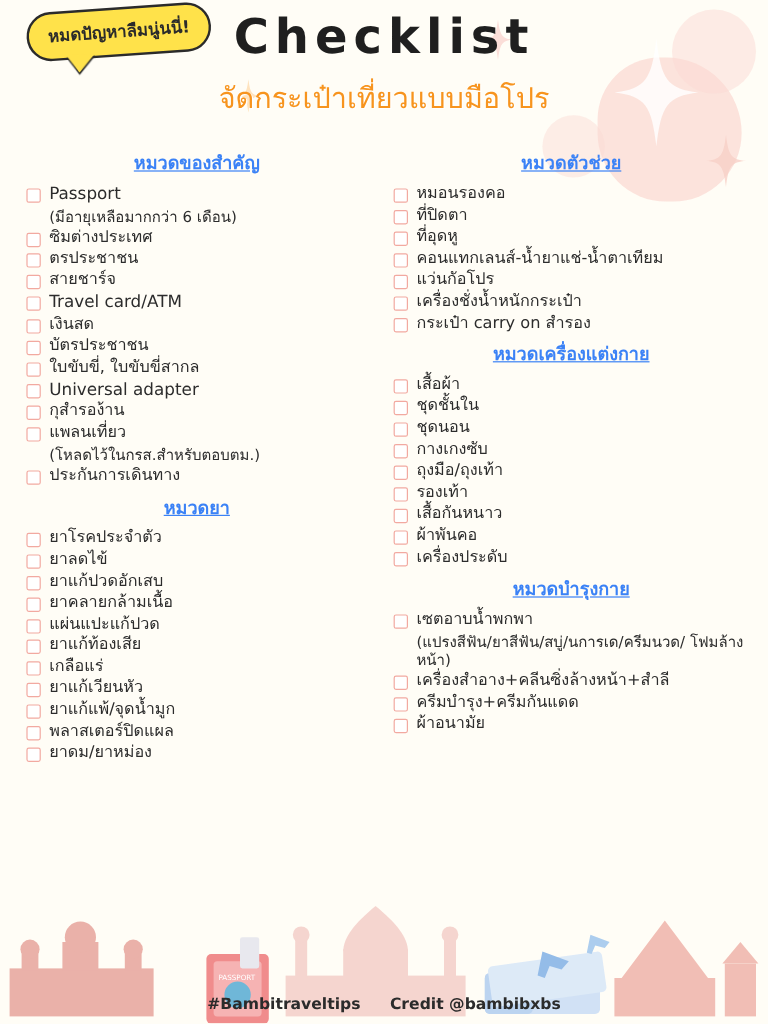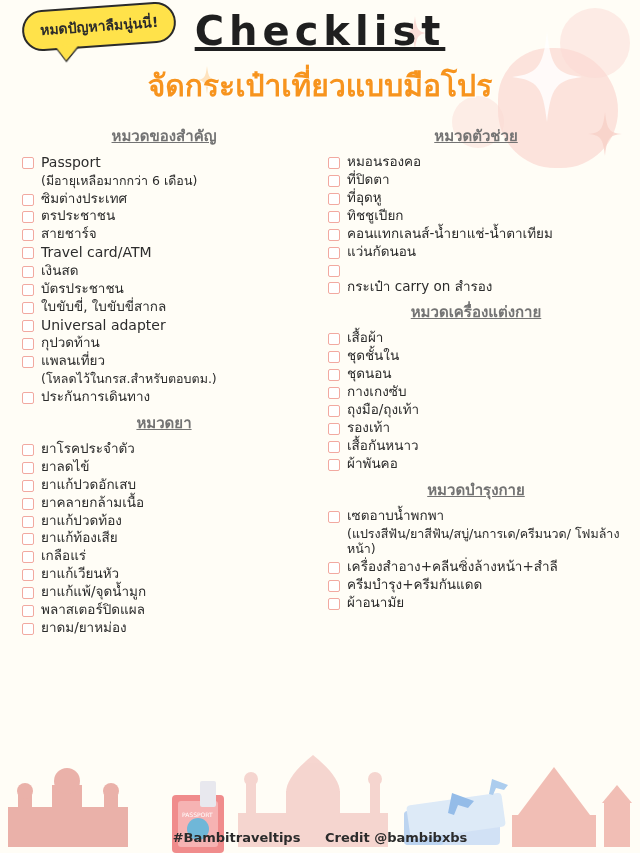--- a/index.html
+++ b/index.html
@@ -56,49 +56,48 @@
   .title-en {
     position: absolute;
     left: 0; right: 0; top: 8px;
     text-align: center;
     font-family: "DejaVu Sans", sans-serif;
     font-size: 40px;
     letter-spacing: 5px;
     color: #1f1f1f;
     font-weight: bold;
     z-index: 5;
-    text-decoration: underline;
   }
   .title-th {
     position: absolute;
     left: 0; right: 0; top: 62px;
     text-align: center;
-    font-size: 30px;
+    font-size: 24px;
     color: #f7941e;
-    font-weight: bold;
+    font-weight: normal;
     z-index: 5;
     text-shadow: 1px 1px 0 #fff;
   }
 
   
   .columns {
     position: absolute;
     top: 118px; left: 0; right: 0;
     display: flex;
     z-index: 4;
   }
   .col { width: 50%; padding: 0 14px; }
   .col-left { padding-left: 22px; }
   .col-right { padding-left: 8px; padding-right: 16px; }
 
   .section-head {
     text-align: center;
     font-size: 15px;
     font-weight: bold;
-    color: #737373;
+    color: #3b82f6;
     text-decoration: underline;
     margin: 6px 0 6px 0;
   }
 
   ul.items { list-style: none; margin: 0; padding: 0; }
   li.item {
     display: flex;
     align-items: flex-start;
     margin-bottom: 2px;
     line-height: 1.18;
@@ -201,21 +200,21 @@
         <li class="item">
           <span class="cbox"></span>
           <span class="label">ใบขับขี่, ใบขับขี่สากล</span>
         </li>
         <li class="item">
           <span class="cbox"></span>
           <span class="label latin">Universal adapter</span>
         </li>
         <li class="item">
           <span class="cbox"></span>
-          <span class="label">กุปวดท้าน</span>
+          <span class="label">กุสำรอง้าน</span>
         </li>
         <li class="item">
           <span class="cbox"></span>
           <span class="label">แพลนเที่ยว</span>
         </li>
         <div class="sub">(โหลดไว้ในกรส.สำหรับตอบตม.)</div>
         <li class="item">
           <span class="cbox"></span>
           <span class="label">ประกันการเดินทาง</span>
         </li>
@@ -233,21 +232,21 @@
         <li class="item">
           <span class="cbox"></span>
           <span class="label">ยาแก้ปวดอักเสบ</span>
         </li>
         <li class="item">
           <span class="cbox"></span>
           <span class="label">ยาคลายกล้ามเนื้อ</span>
         </li>
         <li class="item">
           <span class="cbox"></span>
-          <span class="label">ยาแก้ปวดท้อง</span>
+          <span class="label">แผ่นแปะแก้ปวด</span>
         </li>
         <li class="item">
           <span class="cbox"></span>
           <span class="label">ยาแก้ท้องเสีย</span>
         </li>
         <li class="item">
           <span class="cbox"></span>
           <span class="label">เกลือแร่</span>
         </li>
         <li class="item">
@@ -278,32 +277,29 @@
         <li class="item">
           <span class="cbox"></span>
           <span class="label">ที่ปิดตา</span>
         </li>
         <li class="item">
           <span class="cbox"></span>
           <span class="label">ที่อุดหู</span>
         </li>
         <li class="item">
           <span class="cbox"></span>
-          <span class="label">ทิชชูเปียก</span>
-        </li>
-        <li class="item">
-          <span class="cbox"></span>
           <span class="label">คอนแทกเลนส์-น้ำยาแช่-น้ำตาเทียม</span>
         </li>
         <li class="item">
           <span class="cbox"></span>
-          <span class="label">แว่นกัดนอน</span>
-        </li>
-        <li class="item">
-          <span class="cbox"></span>
+          <span class="label">แว่นกัอโปร</span>
+        </li>
+        <li class="item">
+          <span class="cbox"></span>
+          <span class="label">เครื่องชั่งน้ำหนักกระเป๋า</span>
         </li>
         <li class="item">
           <span class="cbox"></span>
           <span class="label">กระเป๋า carry on สำรอง</span>
         </li>
       </ul>
       <div class="section-head">หมวดเครื่องแต่งกาย</div>
       <ul class="items">
         <li class="item">
           <span class="cbox"></span>
@@ -329,20 +325,24 @@
           <span class="cbox"></span>
           <span class="label">รองเท้า</span>
         </li>
         <li class="item">
           <span class="cbox"></span>
           <span class="label">เสื้อกันหนาว</span>
         </li>
         <li class="item">
           <span class="cbox"></span>
           <span class="label">ผ้าพันคอ</span>
+        </li>
+        <li class="item">
+          <span class="cbox"></span>
+          <span class="label">เครื่องประดับ</span>
         </li>
       </ul>
       <div class="section-head">หมวดบำรุงกาย</div>
       <ul class="items">
         <li class="item">
           <span class="cbox"></span>
           <span class="label">เซตอาบน้ำพกพา</span>
         </li>
         <div class="sub">(แปรงสีฟัน/ยาสีฟัน/สบู่/นการเด/ครีมนวด/ โฟมล้างหน้า)</div>
         <li class="item">

